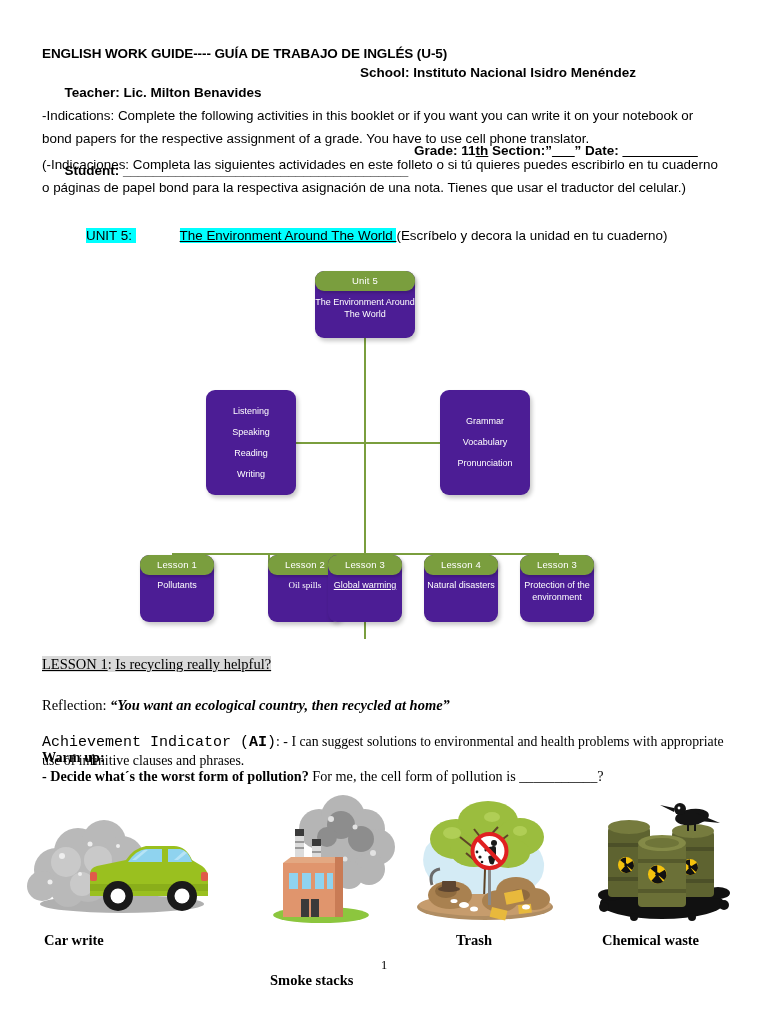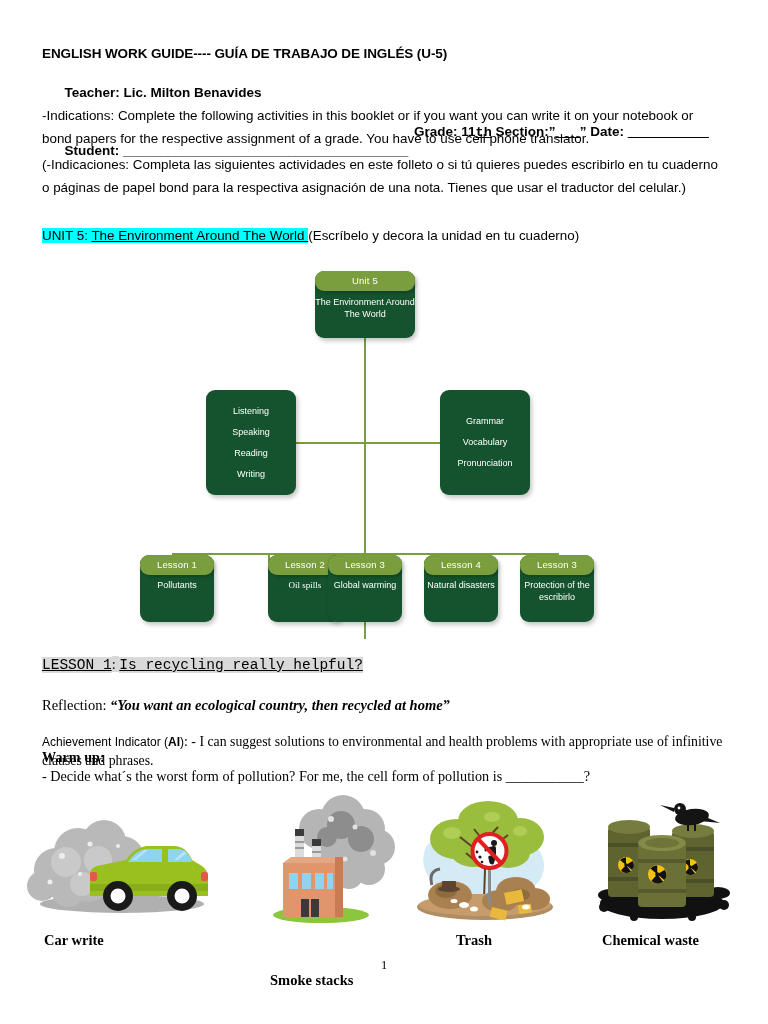--- a/index.html
+++ b/index.html
@@ -7,56 +7,56 @@
        font-family:"Liberation Sans", sans-serif;color:#000;}
 
   .page{position:absolute;left:0;top:0;width:768px;height:1024px;background:#fff;}
 
   
   .hdr{position:absolute;left:42px;top:44px;width:684px;}
   .hdr-title{font-weight:bold;font-size:13.5px;letter-spacing:-0.1px;line-height:19px;}
   .hdr-row{font-weight:bold;font-size:13.5px;line-height:19.5px;position:relative;white-space:pre;}
   .hdr-right{position:absolute;left:318px;top:0;}
   .hdr-right2{position:absolute;left:372px;top:0;}
-  .ul{text-decoration:underline;font-family:Liberation Mono, monospace;}
+  .ul{text-decoration:underline;}
 
   .indic{position:absolute;left:42px;top:104px;width:684px;
          font-size:13.4px;line-height:23px;}
   .indic-es{position:absolute;left:42px;top:153px;width:684px;
          font-size:13.4px;line-height:23px;}
 
   .unitline{position:absolute;left:42px;top:226px;width:690px;font-size:13.4px;line-height:20px;white-space:nowrap;}
-  .hl-cyan{background:#00FFFF;}
+  .hl-cyan{background:#00FFFF;margin-left:44px;}
   .unit-underline{text-decoration:underline;}
 
   
   .diagram{position:absolute;left:0;top:262px;width:768px;height:380px;}
   .node{position:absolute;border-radius:9px;box-sizing:border-box;
         box-shadow:2px 3px 4px rgba(0,0,0,0.22);}
-  .node-purple{background:#14532d;}
+  .node-purple{background:#4c1d95;}
   .node-head{position:absolute;left:0;top:0;width:100%;height:20px;
         background:#7A9E3E;border-radius:9px;color:#fff;
         font-size:9.5px;text-align:center;line-height:20px;
         letter-spacing:0.2px;box-shadow:1px 2px 3px rgba(0,0,0,0.18);}
   .node-body{position:absolute;left:0;width:100%;color:#fff;text-align:center;
         font-size:9px;line-height:11.5px;}
   .node-list{position:absolute;left:0;top:0;width:100%;height:100%;
         display:flex;flex-direction:column;justify-content:center;align-items:center;
         color:#fff;font-size:9px;line-height:21px;}
   .conn{position:absolute;background:#7A9E3E;}
   .vline{width:1.6px;}
   .hline{height:1.6px;}
 
   
   .serif{font-family:"Liberation Serif", serif;}
   .lesson-hd{position:absolute;left:42px;top:656px;font-size:14.5px;}
   .hl-gray{background:#D9D9D9;}
   .reflection{position:absolute;left:42px;top:697px;font-size:14.5px;}
   .ai{position:absolute;left:42px;top:733px;width:684px;font-size:13.8px;line-height:17.5px;}
-  .ai-lead{font-family:Liberation Sans, sans-serif;font-size:12px;}
+  .ai-lead{font-family:Liberation Mono, monospace;font-size:15px;}
   .warmup{position:absolute;left:42px;top:749px;font-size:14.2px;font-weight:bold;}
   .decide{position:absolute;left:42px;top:768px;width:690px;font-size:14.2px;}
 
   
   .figrow{position:absolute;left:0;top:795px;width:768px;height:160px;}
   .fig{position:absolute;}
   .cap{position:absolute;font-family:"Liberation Serif", serif;
        font-weight:bold;font-size:14.5px;white-space:nowrap;}
   .pageno{position:absolute;left:0;top:958px;width:768px;text-align:center;
        font-family:"Liberation Serif", serif;font-size:12.5px;}
@@ -64,20 +64,21 @@
 </head>
 <body>
 
 <div class="page">
 
   <div class="hdr">
     <div class="hdr-title">ENGLISH WORK GUIDE---- GUÍA DE TRABAJO DE INGLÉS (U-5)</div>
 
     <div class="hdr-row">
       <span>Teacher: Lic. Milton Benavides</span>
+      <span class="hdr-right">School: Instituto Nacional Isidro Menéndez</span>
     </div>
 
     <div class="hdr-row">
       <span>Student: </span><span>______________________________________</span>
       <span class="hdr-right2"><span>Grade: 11</span><span class="ul">th</span><span> Section:”</span><span class="ul">___</span><span>” Date: </span><span class="ul">__________</span></span>
     </div>
   </div>
 
   <div class="indic">-Indications: Complete the following activities in this booklet or if you want you can write it on your notebook or bond papers for the respective assignment of a grade. You have to use cell phone translator.</div>
   <div class="indic-es">(-Indicaciones: Completa las siguientes actividades en este folleto o si tú quieres puedes escribirlo en tu cuaderno o páginas de papel bond para la respectiva asignación de una nota. Tienes que usar el traductor del celular.)</div>
@@ -124,41 +125,41 @@
     <div class="node node-purple" style="left:140px;top:293px;width:74px;height:67px;">
       <div class="node-head">Lesson 1</div>
       <div class="node-body" style="top:25px;">Pollutants</div>
     </div>
     <div class="node node-purple" style="left:236px;top:293px;width:74px;height:67px;margin-left:32px;">
       <div class="node-head">Lesson 2</div>
       <div class="node-body" style="top:25px;font-family:Liberation Serif, serif;">Oil spills</div>
     </div>
     <div class="node node-purple" style="left:328px;top:293px;width:74px;height:67px;">
       <div class="node-head">Lesson 3</div>
-      <div class="node-body" style="top:25px;">Global warming</div>
+      <div class="node-body" style="top:25px;text-decoration:underline;">Global warming</div>
     </div>
     <div class="node node-purple" style="left:424px;top:293px;width:74px;height:67px;">
       <div class="node-head">Lesson 4</div>
       <div class="node-body" style="top:25px;">Natural disasters</div>
     </div>
     <div class="node node-purple" style="left:520px;top:293px;width:74px;height:67px;">
       <div class="node-head">Lesson 3</div>
-      <div class="node-body" style="top:25px;">Protection of the escribirlo</div>
+      <div class="node-body" style="top:25px;">Protection of the environment</div>
     </div>
   </div>
 
   <div class="lesson-hd serif"><span class="hl-gray ul">LESSON 1</span><span class="hl-gray">: </span><span class="hl-gray ul">Is recycling really helpful?</span></div>
 
   <div class="reflection serif"><span>Reflection</span>: <span style="font-weight:bold;font-style:italic;">“You want an ecological country, then recycled at home”</span></div>
 
   <div class="ai serif"><span class="ai-lead">Achievement Indicator (</span><span class="ai-lead" style="font-weight:bold;">AI</span><span class="ai-lead">)</span><span>: - I can suggest solutions to environmental and health problems with appropriate use of infinitive clauses and phrases.</span></div>
 
   <div class="warmup serif">Warm up:</div>
 
-  <div class="decide serif"><span style="font-weight:normal;text-align:right;">- Decide what´s the worst form of pollution?</span><span> For me, the cell form of pollution is ___________?</span></div>
+  <div class="decide serif"><span style="font-weight:bold;text-align:right;">- Decide what´s the worst form of pollution?</span><span> For me, the cell form of pollution is ___________?</span></div>
 
   <div class="figrow">
 
     <div class="fig" style="left:22px;top:5px;width:200px;height:125px;">
       <svg width="200" height="125" viewBox="0 0 200 125">
         <ellipse cx="100" cy="104" rx="82" ry="9" fill="#6f6f6f" opacity="0.55"></ellipse>
         <g fill="#b9b9b9">
           <circle cx="34" cy="70" r="22"></circle>
             <circle cx="56" cy="52" r="24"></circle>
           <circle cx="82" cy="42" r="22"></circle>

